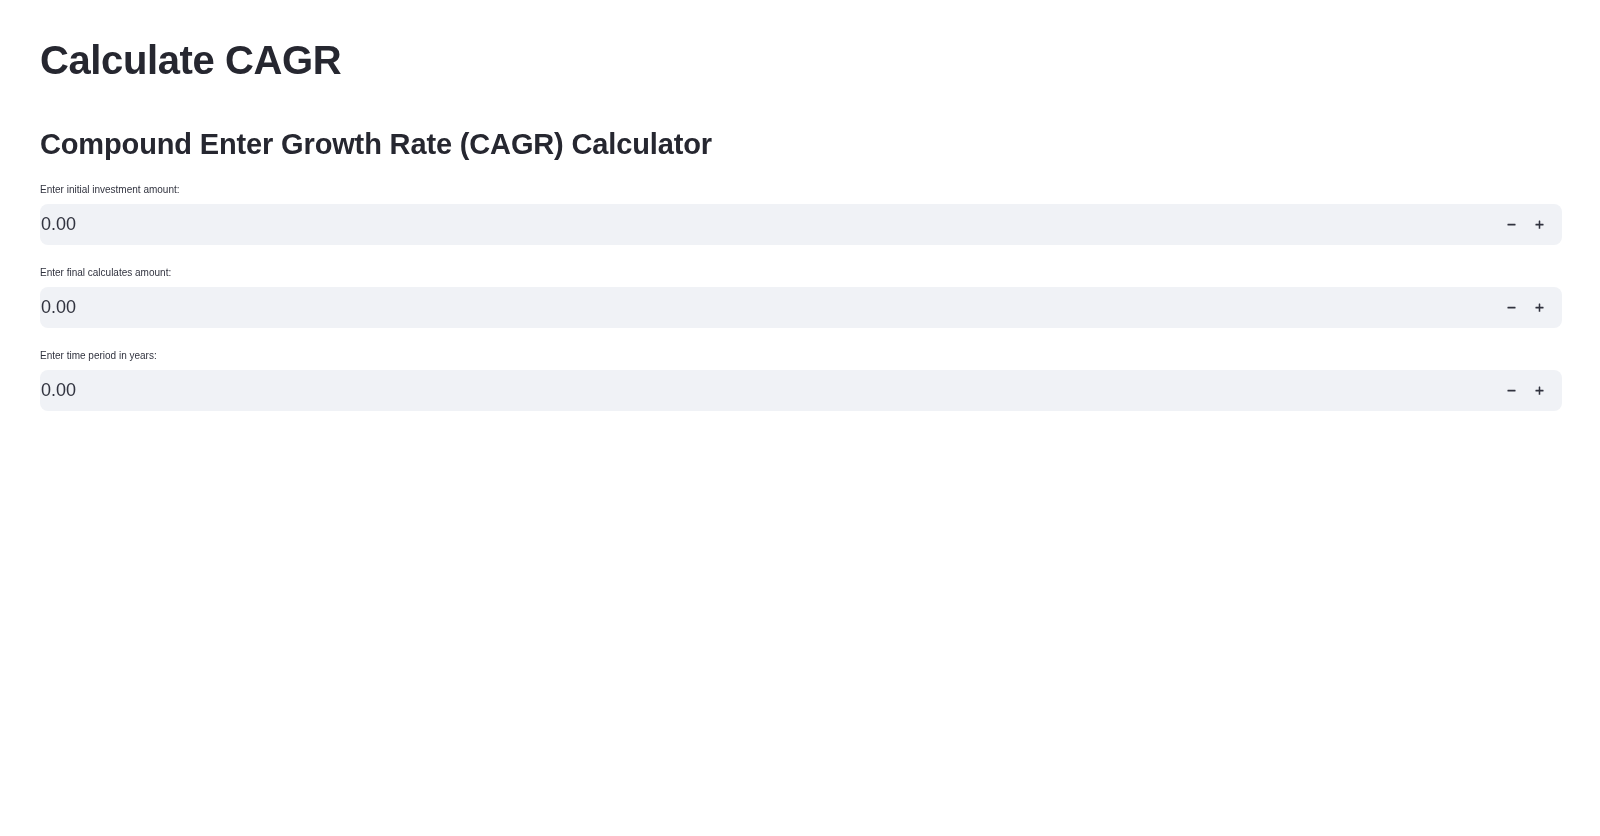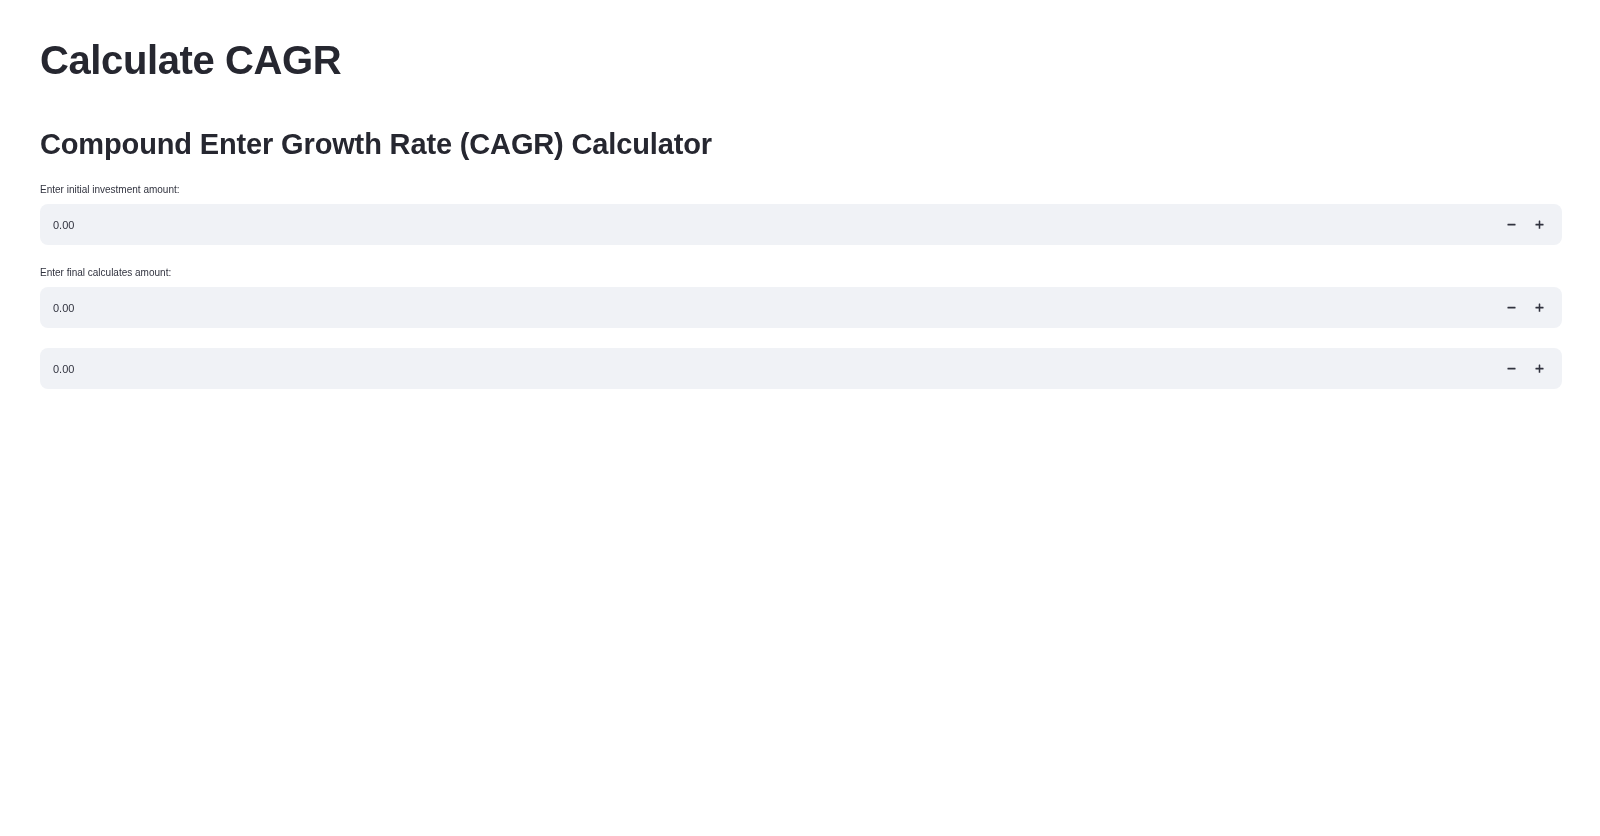--- a/index.html
+++ b/index.html
@@ -79,22 +79,22 @@
     align-items: center;
     width: 1522px;
     height: 41px;
     background: #f0f2f6;
     border: 1px solid transparent;
     border-radius: 8px;
   }
 
   .number-input-value {
     flex: 1 1 auto;
-    padding-left: 12px;
-    font-size: 11px;
+    padding-left: 0;
+    font-size: 18px;
     line-height: 1;
     color: #31333f;
     font-family: "Liberation Sans", sans-serif;
     background: transparent;
     border: none;
     outline: none;
     height: 100%;
   }
 
   .stepper-group {
@@ -170,20 +170,21 @@
             <svg width="13" height="13" viewBox="0 0 16 16" aria-hidden="true">
               <rect x="3" y="7.2" width="10" height="1.9" rx="0.4" fill="#31333f"></rect>
               <rect x="7.05" y="3.2" width="1.9" height="10" rx="0.4" fill="#31333f"></rect>
             </svg>
           </button>
         </div>
       </div>
     </div>
 
     <div class="field-block">
+      <div class="field-label">Enter time period in years:</div>
       <div class="number-input">
         <input class="number-input-value" type="text" value="0.00" style="">
         <div class="stepper-group">
           <button class="stepper-btn" aria-label="decrement">
             <svg width="13" height="13" viewBox="0 0 16 16" aria-hidden="true">
               <rect x="3" y="7.2" width="10" height="1.9" rx="0.4" fill="#31333f"></rect>
             </svg>
           </button>
           <button class="stepper-btn" aria-label="increment">
             <svg width="13" height="13" viewBox="0 0 16 16" aria-hidden="true">

